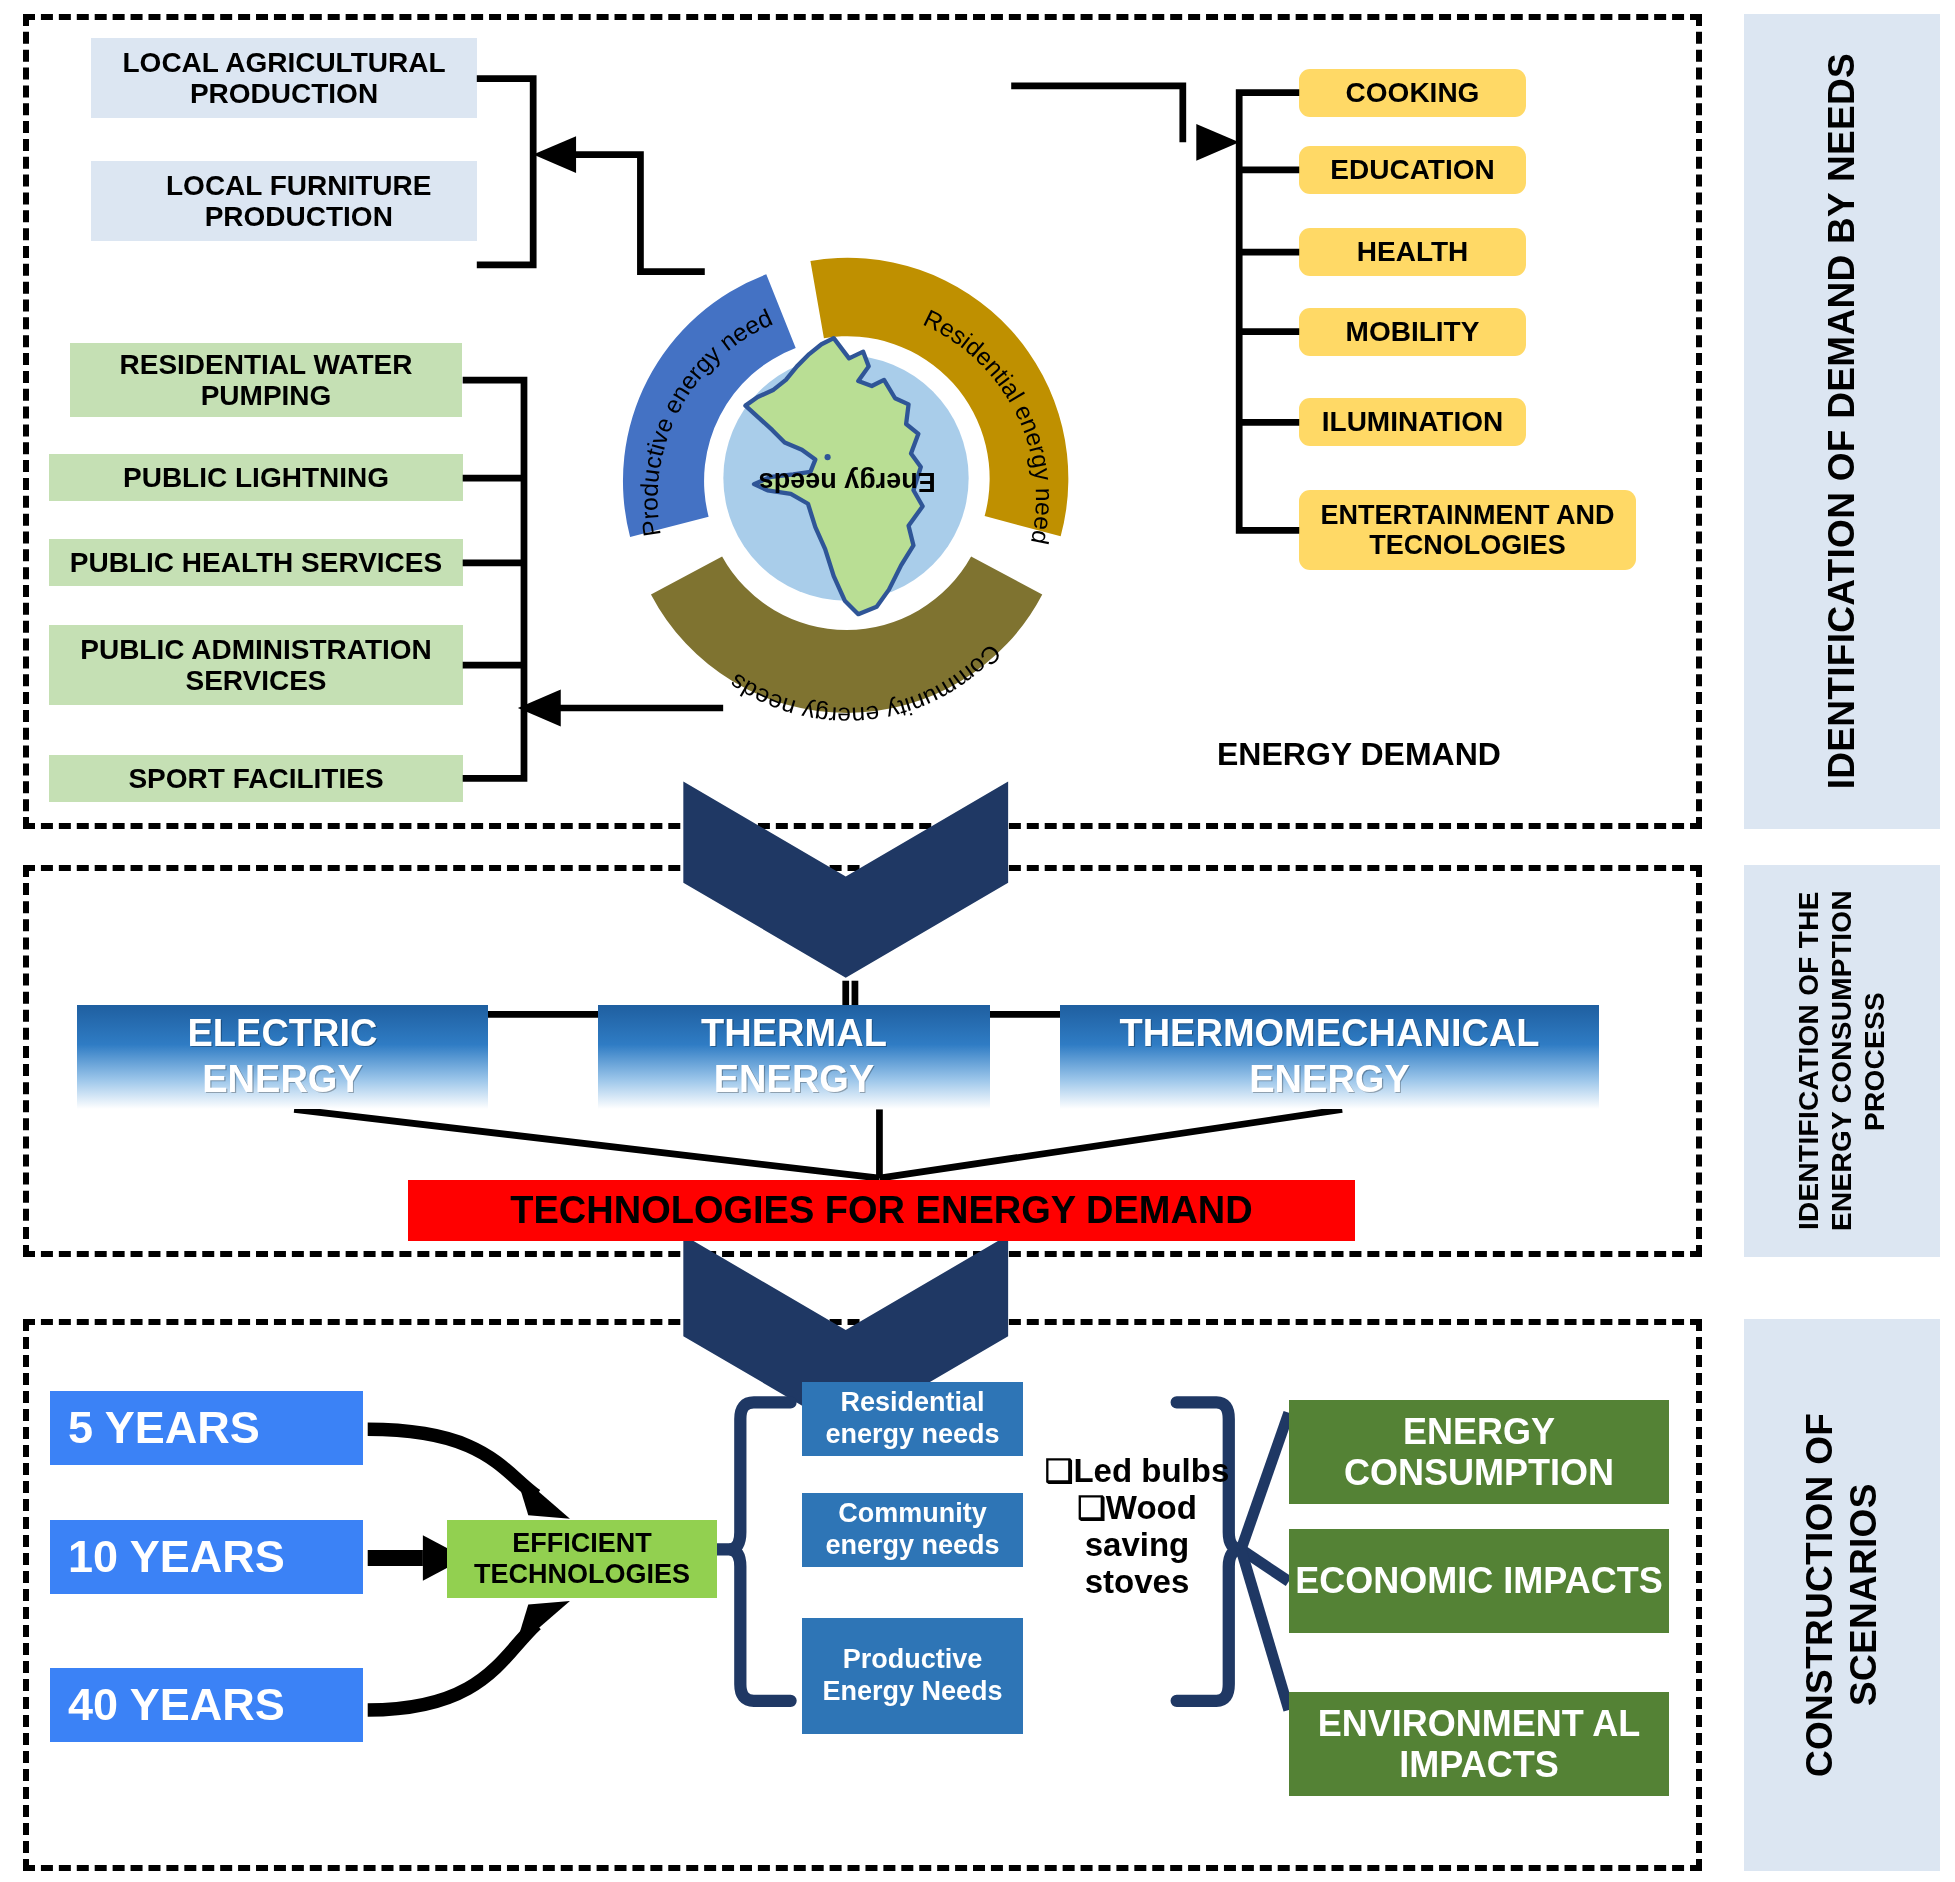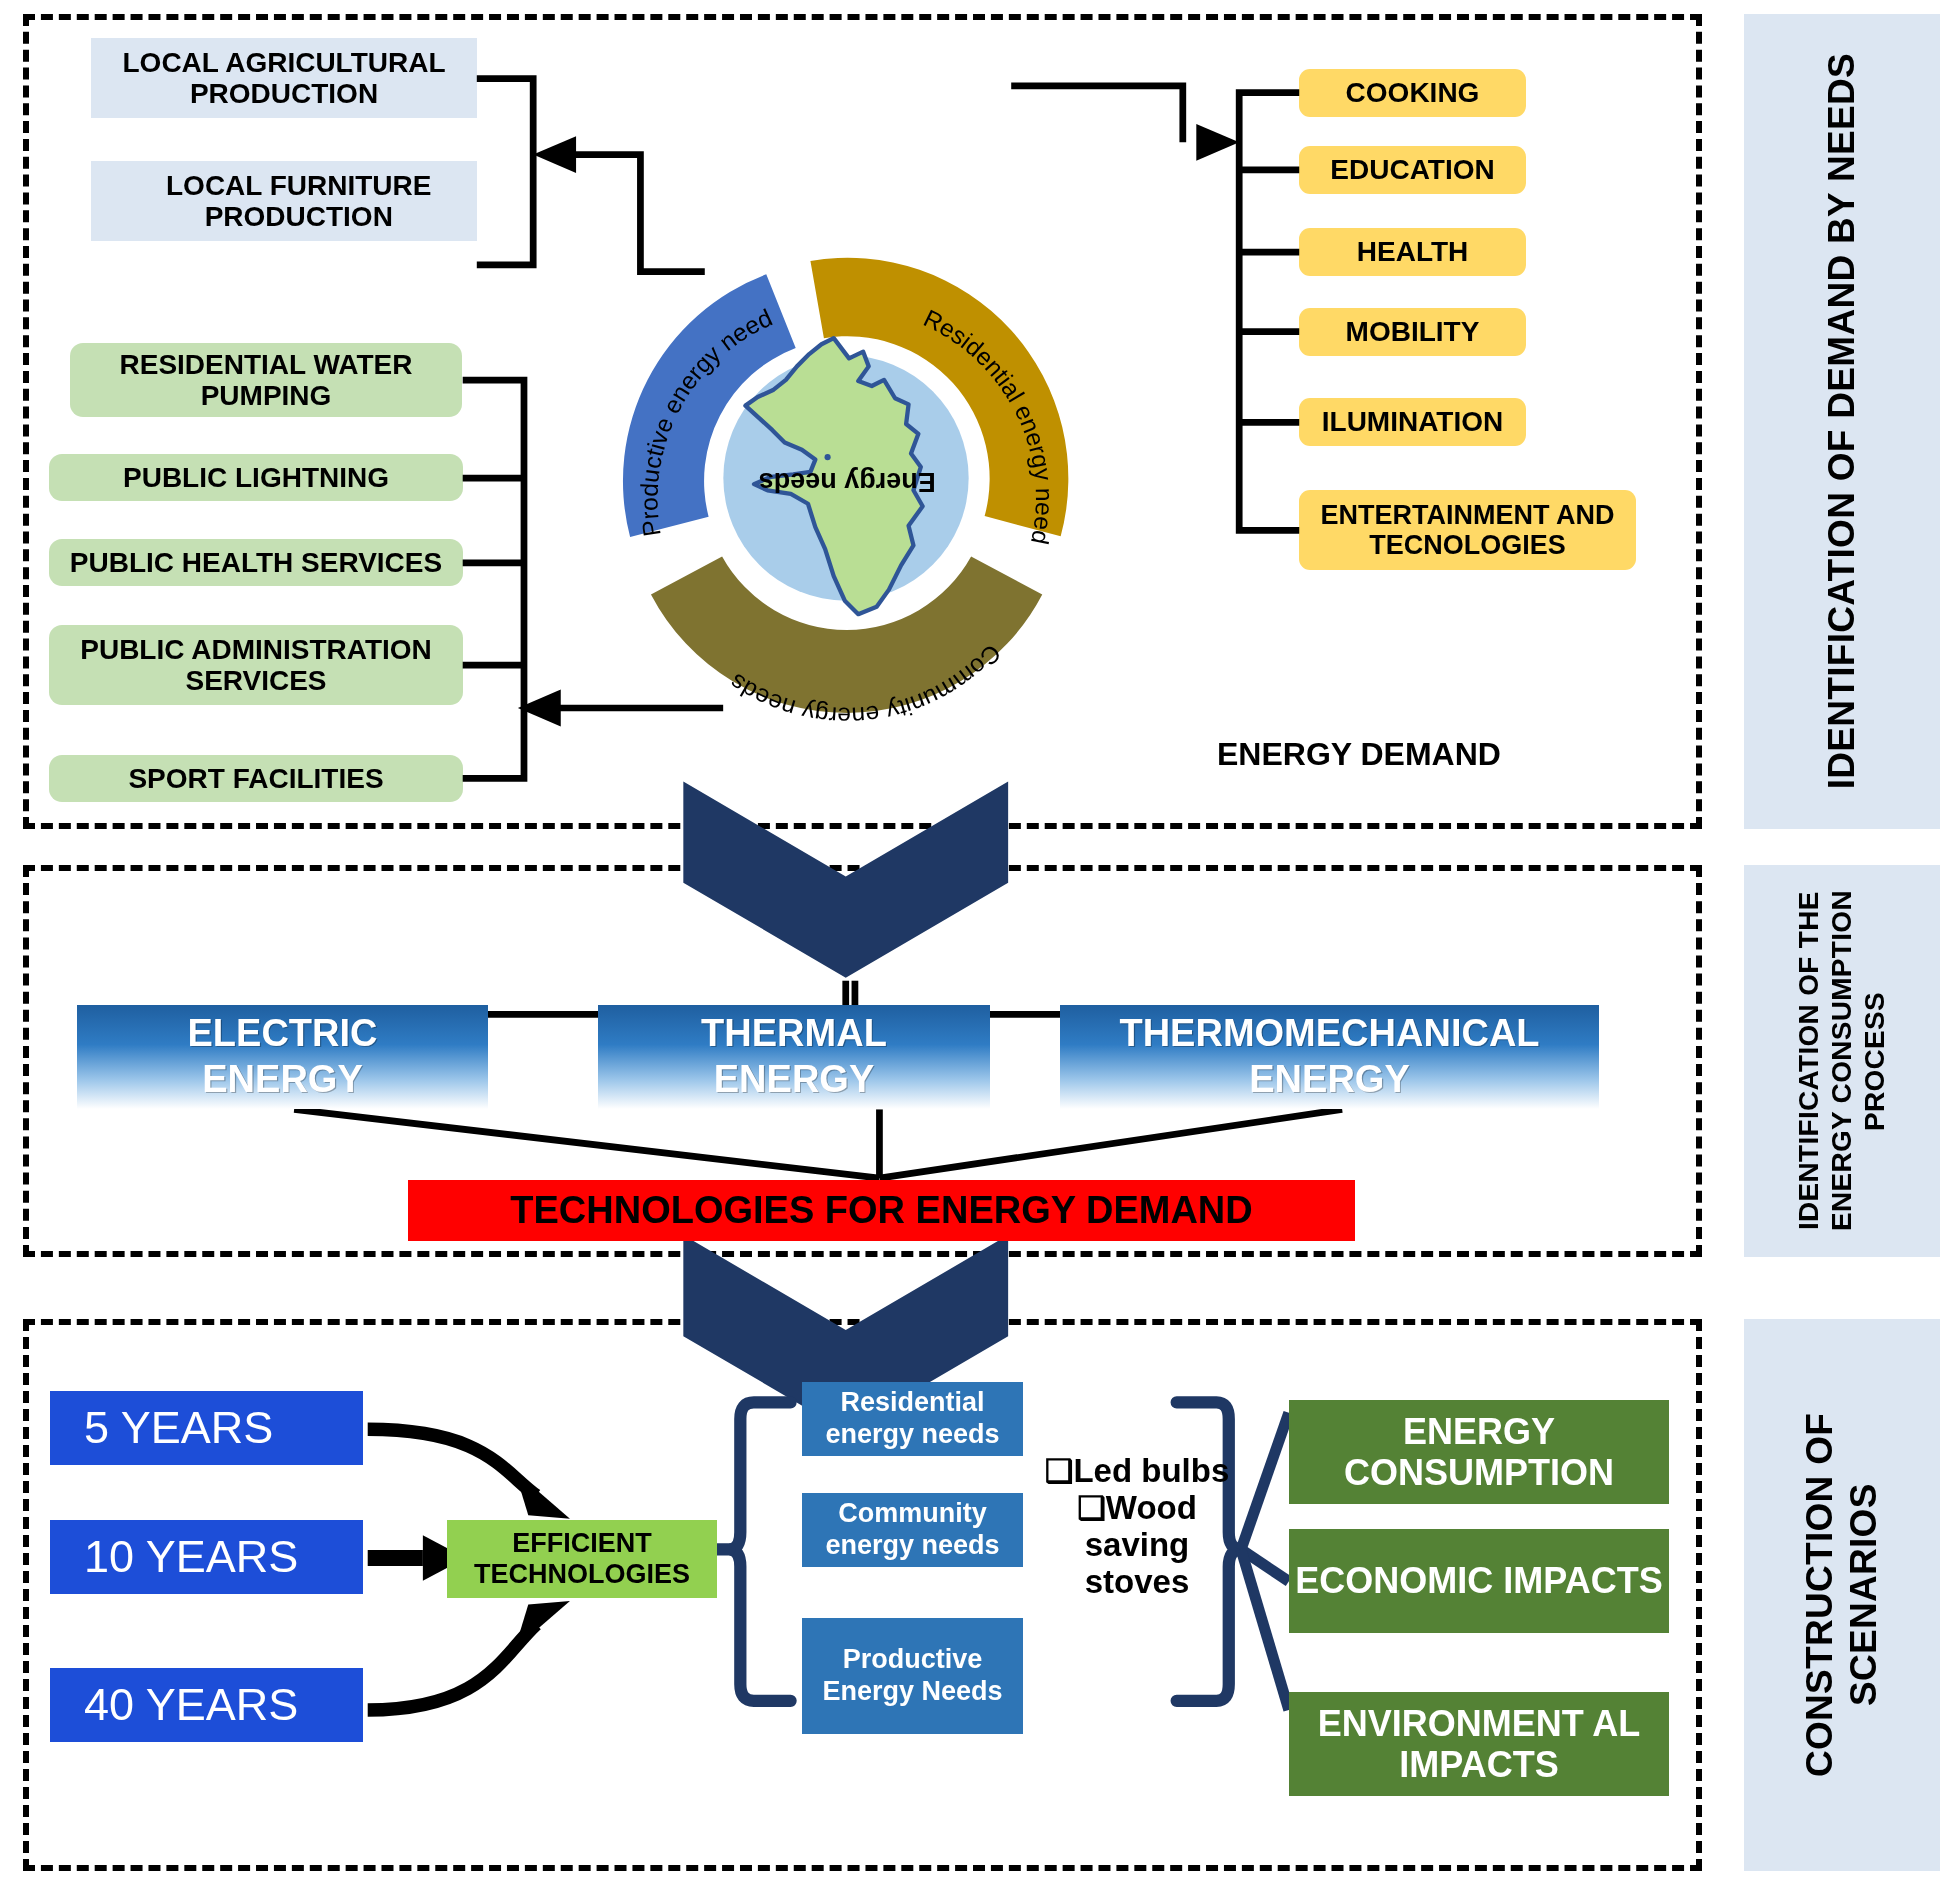--- a/index.html
+++ b/index.html
@@ -46,21 +46,21 @@
 
   
   .box {
     position:absolute;
     display:flex; align-items:center; justify-content:center;
     text-align:center;
     font-weight:bold;
     line-height:1.12;
   }
   .box-blueish { background:#dce6f2; color:#000000; font-size:28px; padding:0 13.5px; justify-content:flex-start; text-align:center; }
-  .box-green   { background:#c5e0b4; color:#000; font-size:28px;border-radius:13px; }
+  .box-green   { background:#c5e0b4; color:#000; font-size:28px; }
   .box-yellow  { background:#ffd966; color:#000; font-size:28px;border-radius:11px; }
 
   
   #b-agri { left:91px;  top:38px;  width:386px; height:80px; }
   #b-furn { left:91px;  top:161px; width:386px; height:80px;padding-left:43px; }
 
   
   #b-water  { left:70px; top:343px;  width:392px; height:74px; }
   #b-light  { left:49px;  top:454px;  width:414px; height:47px;  }
   #b-health { left:49px;  top:539px;  width:414px; height:47px;  }
@@ -95,24 +95,24 @@
   #g-thermom  { left:1060px; top:1005px; width:539px; height:104px; }
 
   #tech-red {
     position:absolute; left:408px; top:1180px; width:947px; height:61px;
     background:#ff0000; color:#000; font-weight:bold; font-size:38px;
     display:flex; align-items:center; justify-content:center;
   }
 
   
   .box-purple {
-    position:absolute; background:#1d4ed8; color:#fff;
-    font-weight:normal; font-size:45px;
+    position:absolute; background:#3b82f6; color:#fff;
+    font-weight:bold; font-size:45px;
     display:flex; align-items:center; justify-content:flex-start;
-    padding-left:34px;
+    padding-left:18px;
   }
   #p5  { left:50px; top:1391px; width:313px; height:74px; }
   #p10 { left:50px; top:1520px; width:313px; height:74px; }
   #p20 { left:50px; top:1668px; width:313px; height:74px; }
 
   #eff-tech {
     position:absolute; left:447px; top:1520px; width:270px; height:78px;
     background:#92d050; color:#000; font-weight:bold; font-size:27px;
     display:flex; align-items:center; justify-content:center; text-align:center;
     line-height:1.15;

